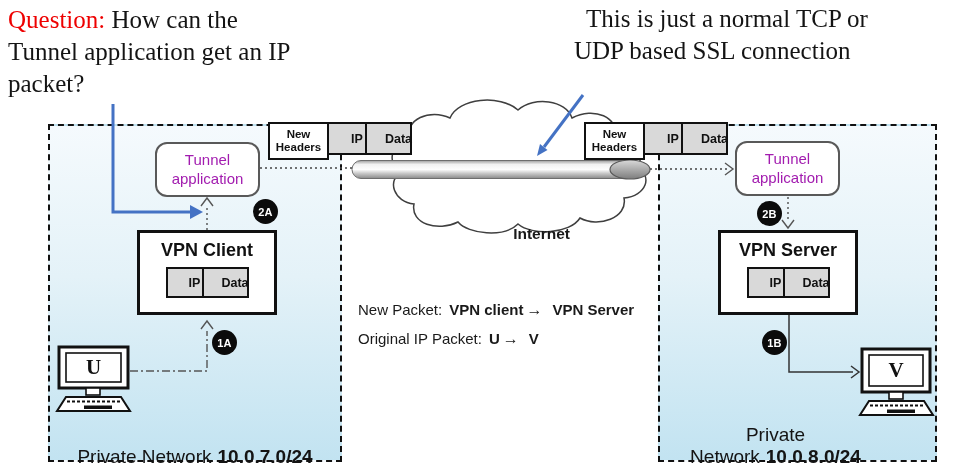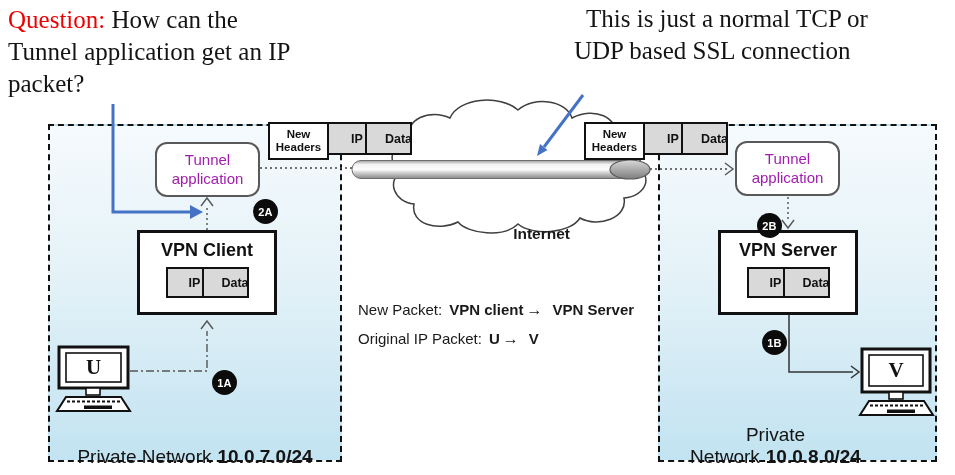--- a/index.html
+++ b/index.html
@@ -172,22 +172,22 @@
 
   <div class="vpnbox" style="left:718px; top:230px;">
     <div class="vpn-title">VPN Server</div>
     <div class="vpn-packet">
       <div class="pcell" style="width:38px;">IP</div>
       <div class="pcell" style="width:45px; border-left:none;">Data</div>
     </div>
   </div>
 
   <div class="badge" style="left:213px; top:199px;margin-left:40px;">2A</div>
-  <div class="badge" style="left:212px; top:330px;margin-top:40px;">1A</div>
-  <div class="badge" style="left:757px; top:201px;margin-top:12px;">2B</div>
+  <div class="badge" style="left:212px; top:330px;">1A</div>
+  <div class="badge" style="left:757px; top:201px;">2B</div>
   <div class="badge" style="left:762px; top:330px;">1B</div>
 
   <div class="internet-label">Internet</div>
 
   <div class="host-label" style="left:66px; top:353px; width:55px; height:29px;">U</div>
   <div class="host-label" style="left:869px; top:355px; width:54px; height:31px;">V</div>
 
   <div class="anno" style="left:358px; top:301px;">
     <span>New Packet:</span><b>VPN client</b><b class="arrow">→</b><b>VPN Server</b>
   </div>

